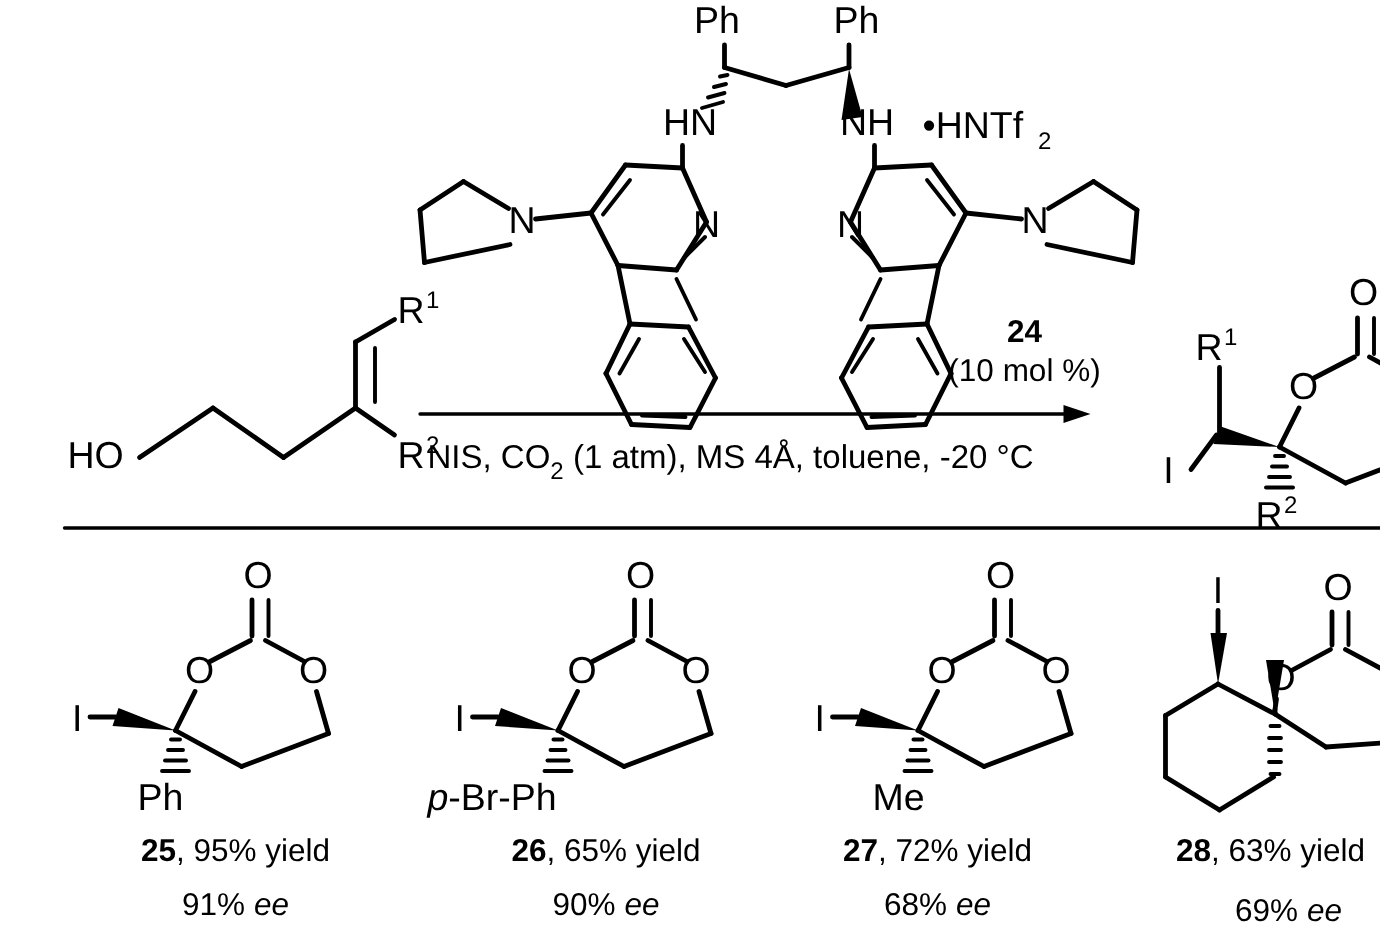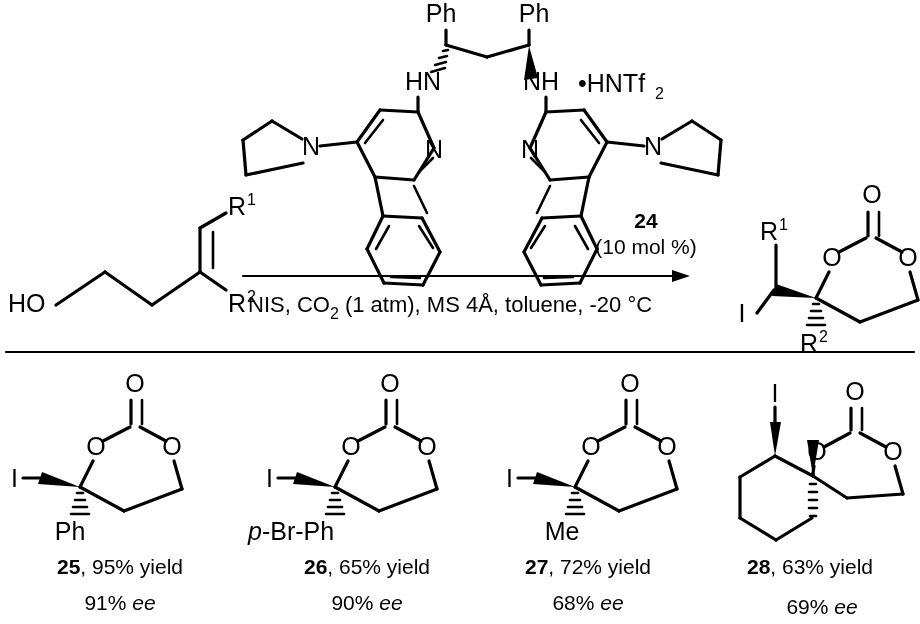--- a/index.html
+++ b/index.html
@@ -1,18 +1,18 @@
 <!DOCTYPE html>
 <html><head>
 <meta charset="utf-8">
 <style>
   html,body{margin:0;padding:0;background:#fff;}
   body{width:920px;height:624px;position:relative;overflow:hidden;
        font-family:"Liberation Sans",sans-serif;color:#000;}
-  .scheme{position:absolute;inset:0;}
+  .scheme{position:absolute;inset:0;margin-left:37px;}
   svg{position:absolute;top:0;left:0;width:920px;height:624px;overflow:visible;}
   text{font-family:"Liberation Sans",sans-serif;fill:#000;}
   .atom{font-size:25px;}
   .sub{font-size:16px;}
   .cond{font-size:22px;}
   .cap{font-size:21px;}
   .bold{font-weight:bold;}
   .ital{font-style:italic;}
   line,path,polygon,polyline{stroke-linecap:round;stroke-linejoin:round;}
   .bond{stroke:#000;stroke-width:3.2;fill:none;}

